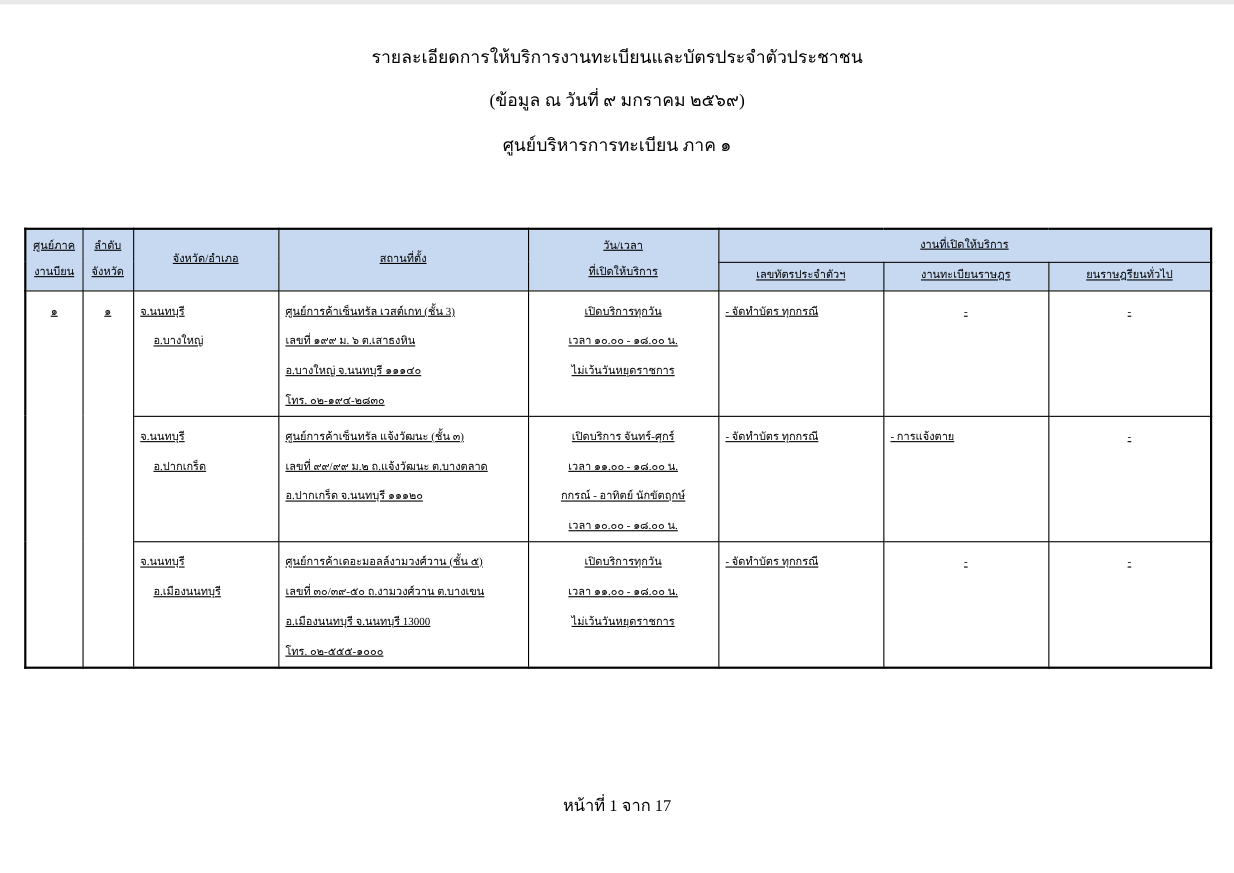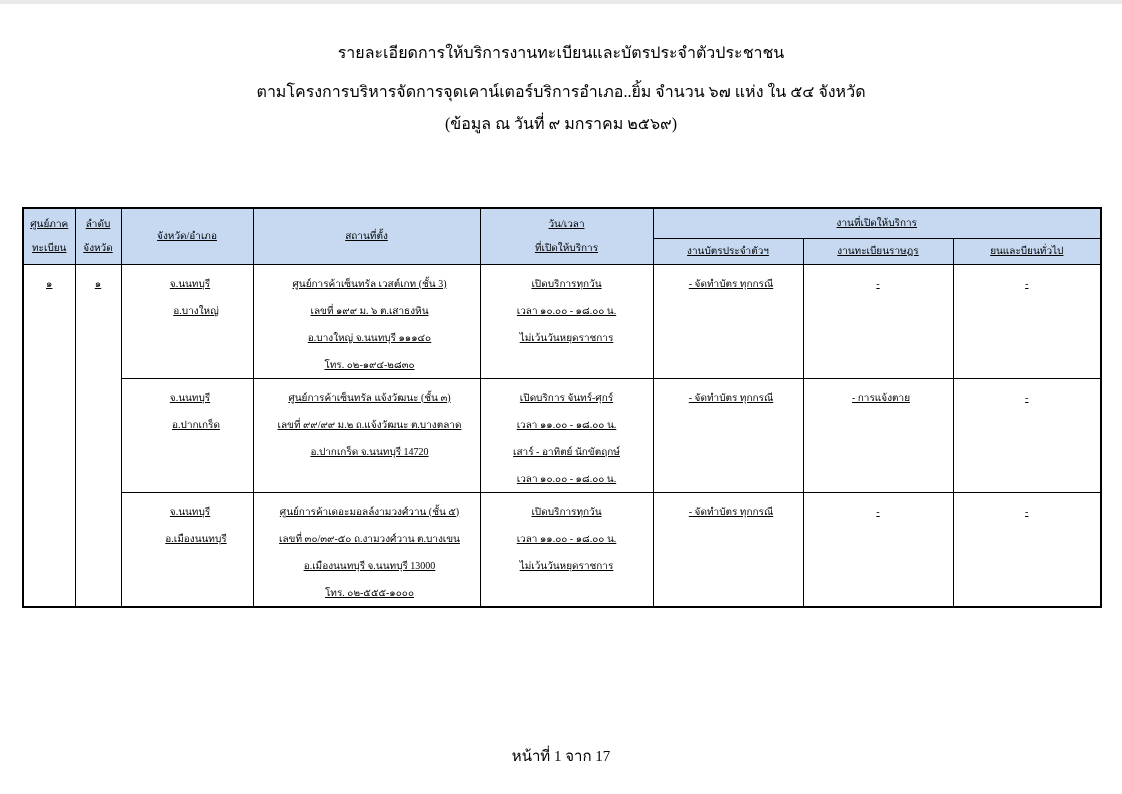--- a/index.html
+++ b/index.html
@@ -35,80 +35,80 @@
   }
   table.svc th {
     background:#C6D9F1;
     font-weight:normal;
     text-align:center;
     vertical-align:middle;
     line-height:24px;
   }
   tr.hdr-top { height:30px; }
   tr.hdr-sub { height:26px; }
-  tbody td { vertical-align:top;text-align:center; }
+  tbody td { vertical-align:top; }
   tr.data-row { height:113px; }
 
   .cell-line { line-height:27px; white-space:nowrap; }
   .pad-top { padding-top:5px; }
   td.num-cell { text-align:center; }
   td.left-cell .cell-line { padding-left:6px; }
   td.center-cell { text-align:center; }
   .indent { padding-left:18px !important; }
   td.no-hline { border-top:none; border-bottom:none; }
 
   .page-footer {
-    position:absolute; left:0; top:740px; width:100%;
+    position:absolute; left:0; top:716px; width:100%;
     text-align:center; font-size:15px;
   }
 </style>
 </head>
 <body>
 
 <div class="page">
 
   <div class="titles">
     <div class="title-line title-1">รายละเอียดการให้บริการงานทะเบียนและบัตรประจำตัวประชาชน</div>
-    <div class="title-line title-2">ตามโครงการบริหารจัดการจุดเคาน์เตอร์บริการอำเภอ..ยิ้ม จำนวน ๖๗ แห่ง ใน ๕๔ จังหวัด</div>
     <div class="title-line title-3">(ข้อมูล ณ วันที่ ๙ มกราคม ๒๕๖๙)</div>
+    <div class="section-title">ศูนย์บริหารการทะเบียน ภาค ๑</div>
   </div>
 
   <table class="svc">
     <colgroup>
       <col style="width:52px">
         <col style="width:46px">
         <col style="width:132px">
         <col style="width:227px">
       <col style="width:173px">
         <col style="width:150px">
         <col style="width:150px">
         <col style="width:148px">
     </colgroup>
     <thead>
       <tr class="hdr-top">
         <th rowspan="2">
           <div>ศูนย์ภาค</div>
-          <div>ทะเบียน</div>
+          <div>งานบียน</div>
         </th>
         <th rowspan="2">
           <div>ลำดับ</div>
           <div>จังหวัด</div>
         </th>
         <th rowspan="2">จังหวัด/อำเภอ</th>
         <th rowspan="2">สถานที่ตั้ง</th>
         <th rowspan="2">
           <div>วัน/เวลา</div>
           <div>ที่เปิดให้บริการ</div>
         </th>
         <th colspan="3">งานที่เปิดให้บริการ</th>
       </tr>
       <tr class="hdr-sub">
-        <th>งานบัตรประจำตัวฯ</th>
+        <th>เลขทัตรประจำตัวฯ</th>
         <th>งานทะเบียนราษฎร</th>
-        <th>ยนและบียนทั่วไป</th>
+        <th>ยนราษฎรียนทั่วไป</th>
       </tr>
     </thead>
     <tbody>
       <tr class="data-row">
         <td rowspan="3" class="num-cell">
           <div class="cell-line pad-top">๑</div>
         </td>
         <td rowspan="3" class="num-cell">
           <div class="cell-line pad-top">๑</div>
         </td>
@@ -138,26 +138,26 @@
         </td>
       </tr>
       <tr class="data-row">
         <td class="left-cell no-hline">
           <div class="cell-line pad-top">จ.นนทบุรี</div>
           <div class="cell-line indent">อ.ปากเกร็ด</div>
         </td>
         <td class="left-cell">
           <div class="cell-line pad-top">ศูนย์การค้าเซ็นทรัล แจ้งวัฒนะ (ชั้น ๓)</div>
           <div class="cell-line">เลขที่ ๙๙/๙๙ ม.๒ ถ.แจ้งวัฒนะ ต.บางตลาด</div>
-          <div class="cell-line">อ.ปากเกร็ด จ.นนทบุรี 14720</div>
+          <div class="cell-line">อ.ปากเกร็ด จ.นนทบุรี ๑๑๑๒๐</div>
         </td>
         <td class="center-cell">
           <div class="cell-line pad-top">เปิดบริการ จันทร์-ศุกร์</div>
           <div class="cell-line">เวลา ๑๑.๐๐ - ๑๘.๐๐ น.</div>
-          <div class="cell-line">เสาร์ - อาทิตย์ นักขัตฤกษ์</div>
+          <div class="cell-line">กกรณ์ - อาทิตย์ นักขัตฤกษ์</div>
           <div class="cell-line">เวลา ๑๐.๐๐ - ๑๘.๐๐ น.</div>
         </td>
         <td class="left-cell">
           <div class="cell-line pad-top">- จัดทำบัตร ทุกกรณี</div>
         </td>
         <td class="left-cell">
           <div class="cell-line pad-top">- การแจ้งตาย</div>
         </td>
         <td class="center-cell">
           <div class="cell-line pad-top">-</div>

